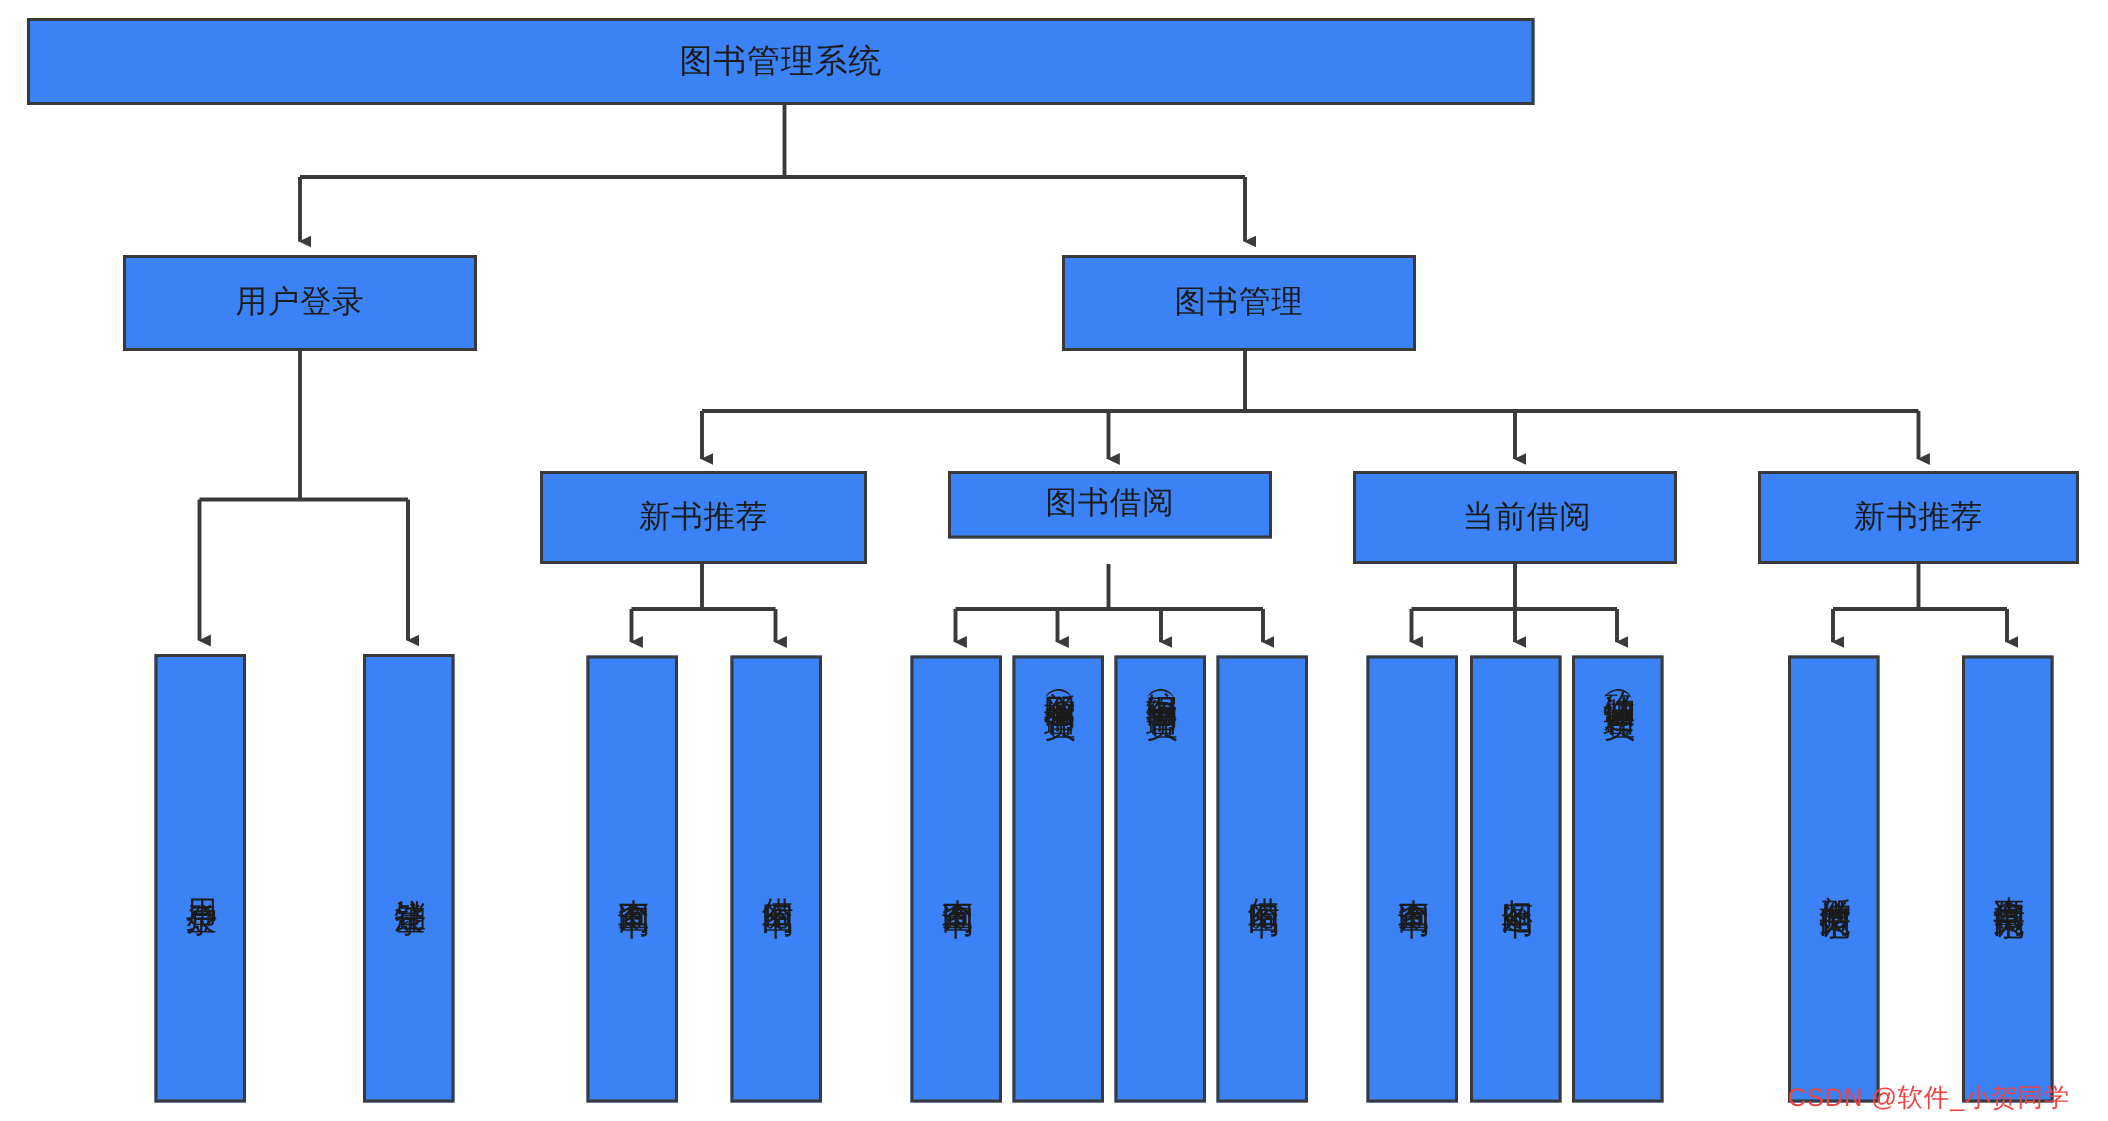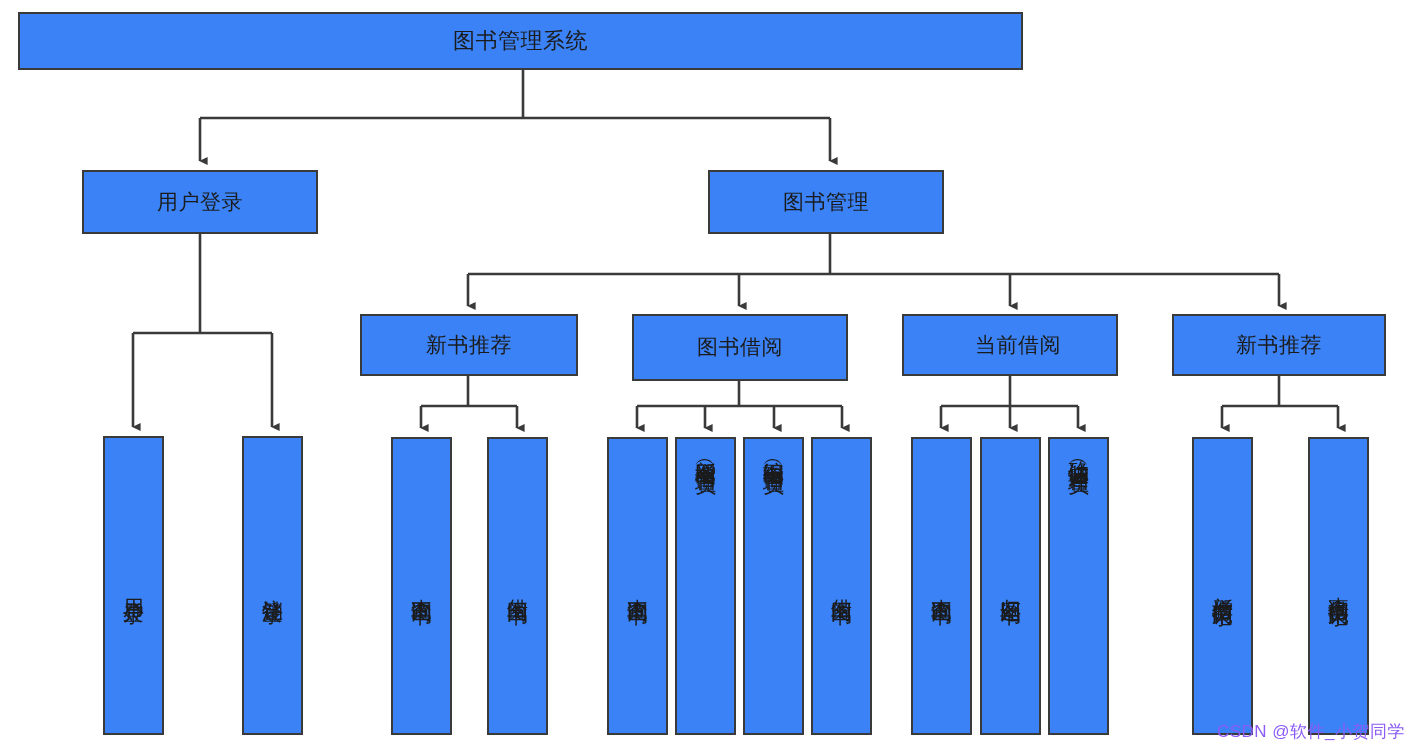--- a/index.html
+++ b/index.html
@@ -64,24 +64,24 @@
     letter-spacing: 2px;
     white-space: nowrap;
     margin: 0 auto;
   }
   .node.vertical.center-v {
     align-items: center;
     padding-top: 0;
   }
   #watermark {
     position: absolute;
-    right: 0;
+    right: 25px;
     bottom: 4px;
     font-size: 17px;
-    color: #8b5cf6;
+    color: #ef4444;
     letter-spacing: 0.5px;
     white-space: nowrap;
     pointer-events: none;
   }
 </style>
 </head>
 <body>
 
 <div id="diagram-root">
 
@@ -147,21 +147,21 @@
   </div>
 
   <div class="node horizontal" style="left:708px; top:170px; width:236px; height:64px;">
     <span class="node-label">图书管理</span>
   </div>
 
   <div class="node horizontal" style="left:360px; top:314px; width:218px; height:62px;">
     <span class="node-label">新书推荐</span>
   </div>
 
-  <div class="node horizontal" style="left:632px; top:314px; width:216px; height:67px;">
+  <div class="node horizontal" style="left:632px; top:314px; width:216px; height:45px;">
     <span class="node-label">图书借阅</span>
   </div>
 
   <div class="node horizontal" style="left:902px; top:314px; width:216px; height:62px;padding-left:16px;">
     <span class="node-label">当前借阅</span>
   </div>
 
   <div class="node horizontal" style="left:1172px; top:314px; width:214px; height:62px;">
     <span class="node-label">新书推荐</span>
   </div>

